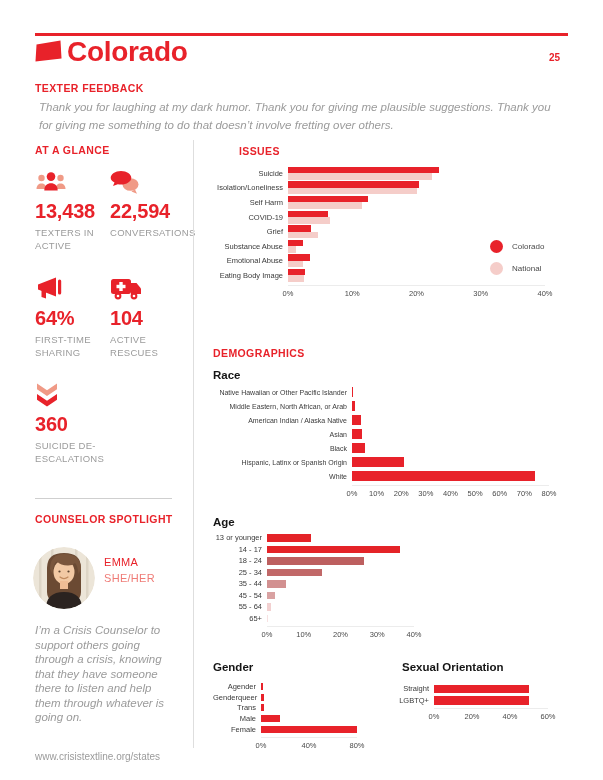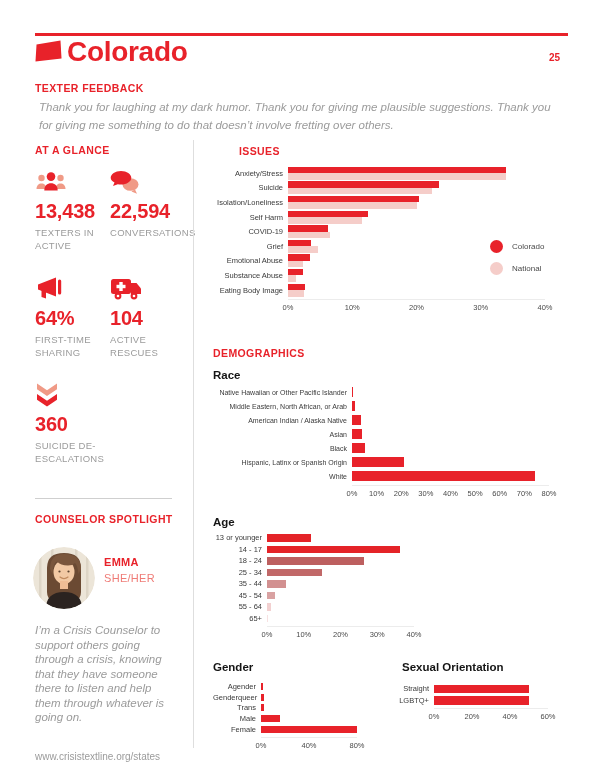--- a/index.html
+++ b/index.html
@@ -31,21 +31,21 @@
   .stat-label{font-size:9.5px;line-height:13px;color:var(--gray);letter-spacing:.3px;}
   .stat-texters{left:35px;top:169px;width:72px;}
   .stat-conversations{left:110px;top:169px;width:110px;}
   .stat-firsttime{left:35px;top:276px;width:72px;}
   .stat-rescues{left:110px;top:276px;width:72px;}
   .stat-deescalations{left:35px;top:382px;width:125px;}
 
   .left-divider{left:35px;top:498px;width:137px;height:1px;background:#cfcfcf;}
   .cs-heading{left:35px;top:513px;}
   .avatar{left:33px;top:547px;width:62px;height:62px;border-radius:50%;overflow:hidden;}
-  .cs-name{left:104px;top:556px;font-size:11px;font-weight:700;color:var(--red);letter-spacing:.3px;}
+  .cs-name{left:104px;top:556px;font-size:11px;font-weight:400;color:var(--red);letter-spacing:.3px;}
   .cs-pronouns{left:104px;top:572px;font-size:11px;color:#ef7b76;letter-spacing:.3px;}
   .cs-quote{left:35px;top:623px;width:145px;margin:0;font-style:italic;font-size:11.5px;line-height:14.5px;color:var(--gray);}
 
   .vdivider{left:193px;top:140px;width:1px;height:608px;background:#dedede;}
   .footer-link{left:35px;top:751px;font-size:10px;color:var(--gray);text-decoration:none;}
 
   .issues-heading{left:213px;top:145px;padding-left:26px;}
   .demo-heading{left:213px;top:347px;}
   .race-heading{left:213px;top:369px;}
   .age-heading{left:213px;top:516px;}
@@ -180,27 +180,20 @@
   </svg>
   <div class="abs cs-name">EMMA</div>
   <div class="abs cs-pronouns">SHE/HER</div>
   <p class="abs cs-quote">I’m a Crisis Counselor to support others going through a crisis, knowing that they have someone there to listen and help them through whatever is going on.</p>
 
   <div class="abs vdivider"></div>
 
   <div class="abs red-heading issues-heading">ISSUES</div>
   <div class="chart" id="chart-issues">
       <div class="crow">
-        <div class="clabel">Anxiety/Stress</div>
-        <div class="cplot">
-          <div class="cbar" style="width: 85%; background: rgb(232, 34, 42);"></div>
-          <div class="cbar" style="width: 84.75%; background: rgb(245, 205, 201);"></div>
-        </div>
-      </div>
-      <div class="crow">
         <div class="clabel">Suicide</div>
         <div class="cplot">
           <div class="cbar" style="width: 58.75%; background: rgb(232, 34, 42);"></div>
           <div class="cbar" style="width: 56%; background: rgb(245, 205, 201);"></div>
         </div>
       </div>
       <div class="crow">
         <div class="clabel">Isolation/Loneliness</div>
         <div class="cplot">
           <div class="cbar" style="width: 51%; background: rgb(232, 34, 42);"></div>
@@ -222,31 +215,31 @@
         </div>
       </div>
       <div class="crow">
         <div class="clabel">Grief</div>
         <div class="cplot">
           <div class="cbar" style="width: 9%; background: rgb(232, 34, 42);"></div>
           <div class="cbar" style="width: 11.5%; background: rgb(245, 205, 201);"></div>
         </div>
       </div>
       <div class="crow">
+        <div class="clabel">Substance Abuse</div>
+        <div class="cplot">
+          <div class="cbar" style="width: 6%; background: rgb(232, 34, 42);"></div>
+          <div class="cbar" style="width: 3%; background: rgb(245, 205, 201);"></div>
+        </div>
+      </div>
+      <div class="crow">
         <div class="clabel">Emotional Abuse</div>
         <div class="cplot">
           <div class="cbar" style="width: 8.75%; background: rgb(232, 34, 42);"></div>
           <div class="cbar" style="width: 5.75%; background: rgb(245, 205, 201);"></div>
-        </div>
-      </div>
-      <div class="crow">
-        <div class="clabel">Substance Abuse</div>
-        <div class="cplot">
-          <div class="cbar" style="width: 6%; background: rgb(232, 34, 42);"></div>
-          <div class="cbar" style="width: 3%; background: rgb(245, 205, 201);"></div>
         </div>
       </div>
       <div class="crow">
         <div class="clabel">Eating Body Image</div>
         <div class="cplot">
           <div class="cbar" style="width: 6.5%; background: rgb(232, 34, 42);"></div>
           <div class="cbar" style="width: 6.25%; background: rgb(245, 205, 201);"></div>
         </div>
       </div>
       <div class="caxis">

